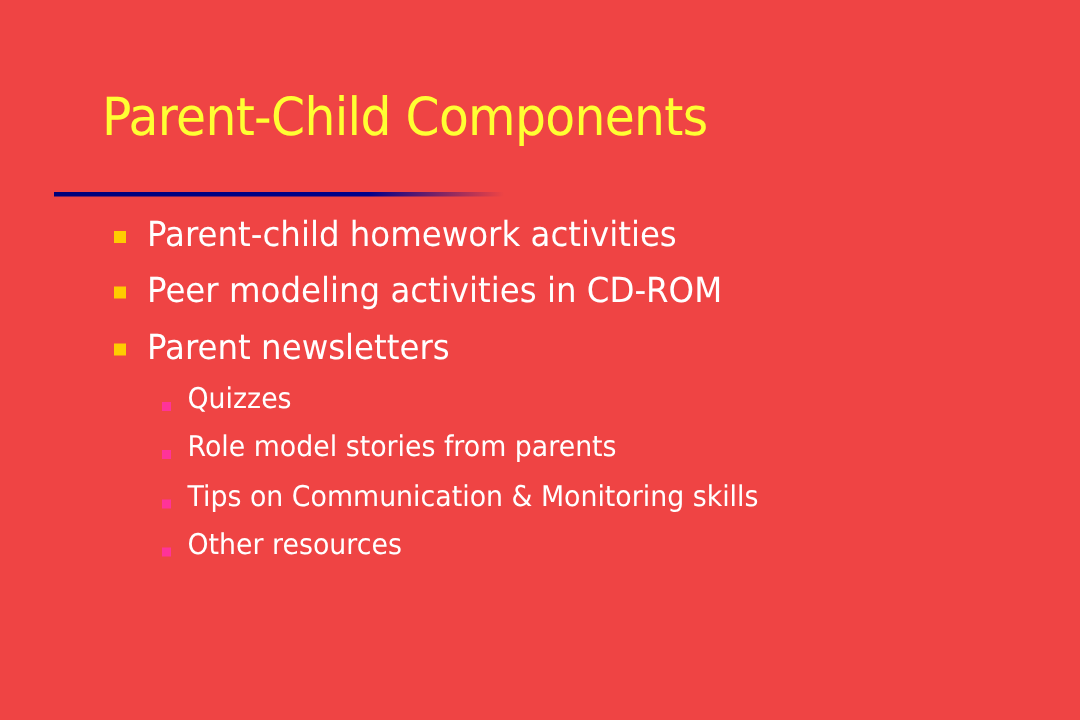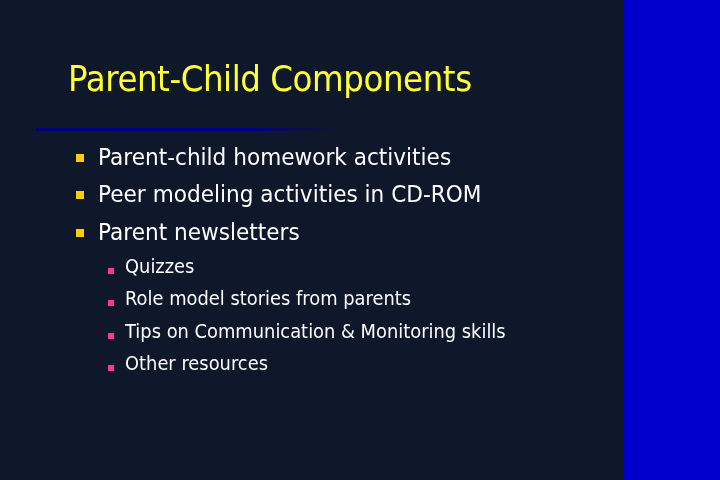--- a/index.html
+++ b/index.html
@@ -10,23 +10,22 @@
       width: 720px;
       height: 480px;
       background: #0000CC;
       position: relative;
       overflow: hidden;
       font-family: "DejaVu Sans", sans-serif;
     }
     .slide {
       position: absolute;
       left: 0; top: 0;
-      width: 587px; height: 480px;
-      background: #0f172a;
-      padding-left: 36px;
+      width: 720px; height: 480px;
+      background: #ef4444;
     }
     .title {
       position: absolute;
       left: 68px;
       top: 62px;
       color: #FFFF33;
       font-size: 35px;
       letter-spacing: -0.5px;
       white-space: nowrap;
       line-height: 1;

